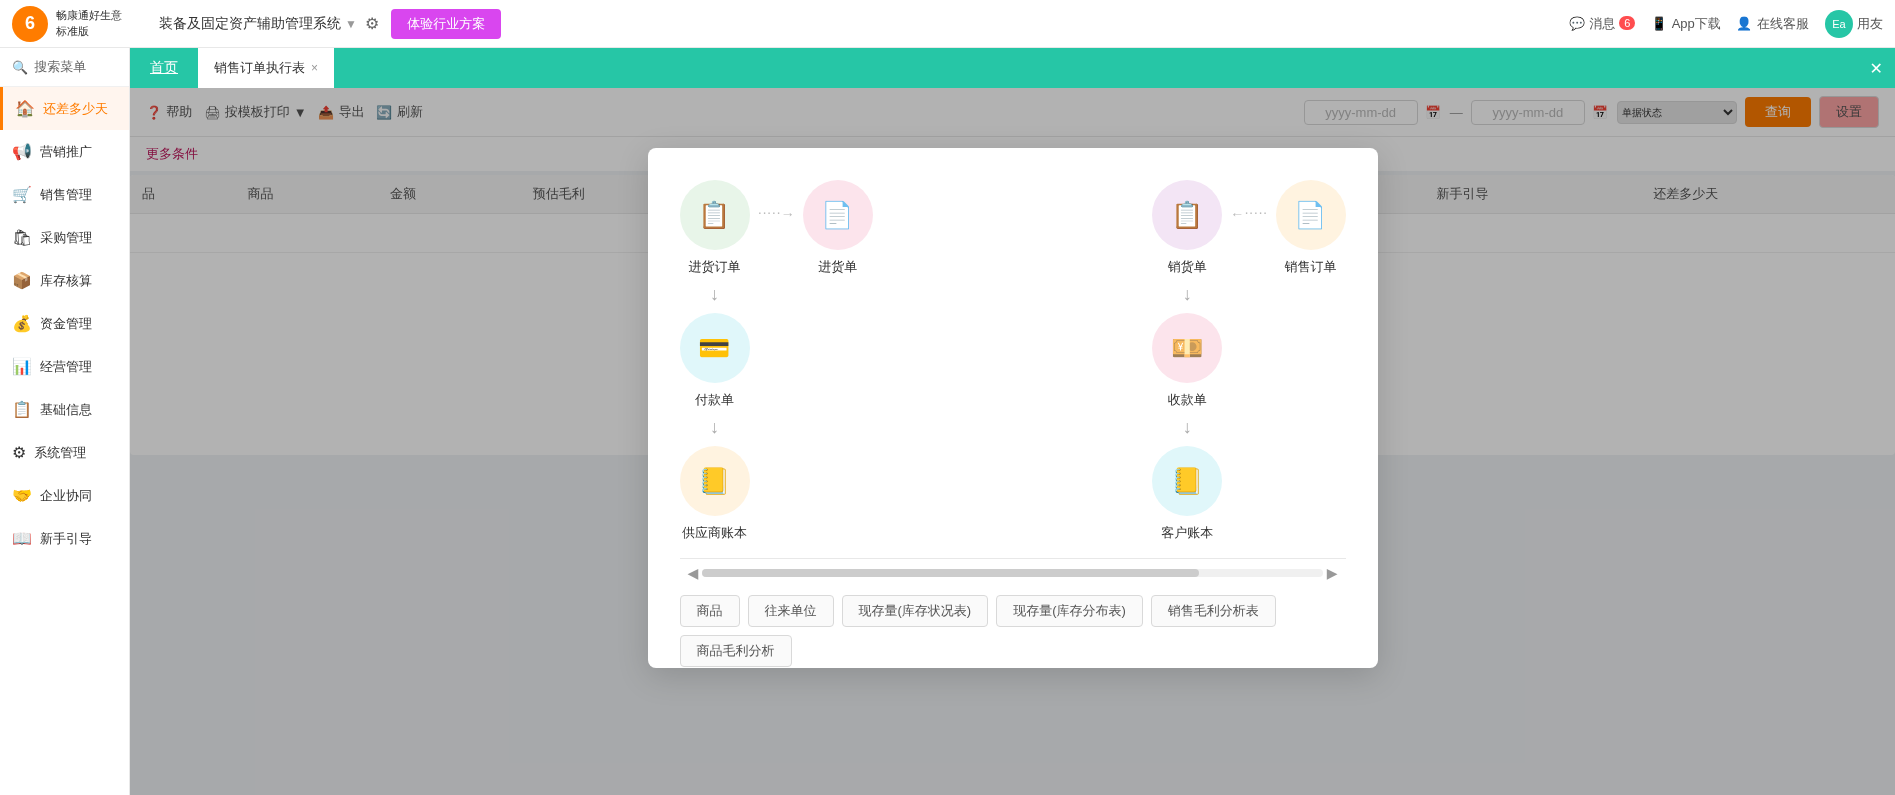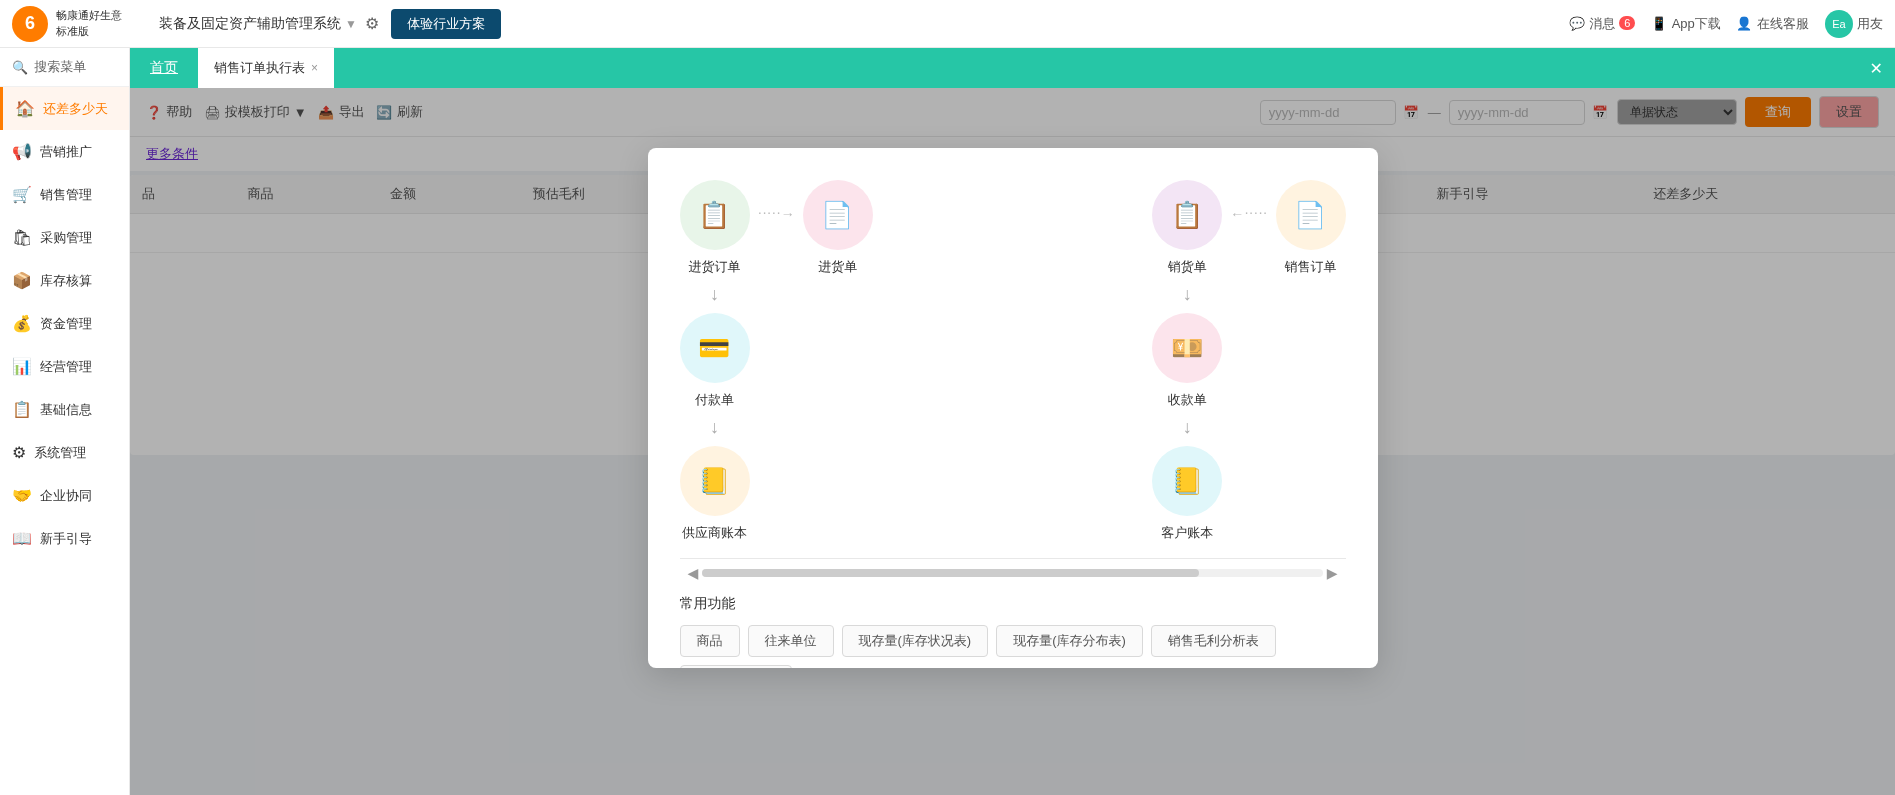--- a/index.html
+++ b/index.html
@@ -15,21 +15,21 @@
     .page-content { flex: 1; background: #f0f2f5; position: relative; overflow: hidden; }
 
     
     .logo-area { display: flex; align-items: center; gap: 8px; width: 130px; }
     .logo-icon { width: 36px; height: 36px; background: #ff7c00; border-radius: 50%; display: flex; align-items: center; justify-content: center; color: white; font-size: 18px; font-weight: bold; flex-shrink: 0; }
     .logo-text { font-size: 11px; color: #333; line-height: 1.4; }
     .system-title { font-size: 14px; color: #333; font-weight: 500; margin-left: 17px; }
     .system-dropdown { display: flex; align-items: center; gap: 4px; cursor: pointer; }
     .dropdown-arrow { color: #999; font-size: 12px; }
     .gear-btn { margin-left: 8px; color: #666; cursor: pointer; font-size: 16px; }
-    .trial-btn { margin-left: 12px; background: #0c4a6e; color: white; border: none; border-radius: 4px; padding: 6px 16px; font-size: 13px; cursor: pointer; }
+    .trial-btn { margin-left: 12px; background: #d946ef; color: white; border: none; border-radius: 4px; padding: 6px 16px; font-size: 13px; cursor: pointer; }
     .top-right { margin-left: auto; display: flex; align-items: center; gap: 16px; }
     .top-right-item { display: flex; align-items: center; gap: 4px; cursor: pointer; color: #555; font-size: 13px; }
     .badge { background: #ff4d4f; color: white; border-radius: 10px; padding: 1px 5px; font-size: 11px; position: relative; top: -1px; }
     .avatar { width: 28px; height: 28px; border-radius: 50%; background: #84cc16; display: flex; align-items: center; justify-content: center; overflow: hidden; }
 
     
     .search-menu { display: flex; align-items: center; gap: 6px; padding: 10px 12px; cursor: pointer; color: #666; border-bottom: 1px solid #f0f0f0; font-size: 13px; }
     .sidebar-item { display: flex; align-items: center; gap: 8px; padding: 12px 12px; cursor: pointer; color: #333; font-size: 13px; transition: background 0.2s; }
     .sidebar-item.active { background: #fff5ee; color: #ff7c00; border-left: 3px solid #ff7c00; }
     .sidebar-item .icon { font-size: 16px; }
@@ -43,23 +43,23 @@
     
     .toolbar { display: flex; align-items: center; padding: 8px 16px; background: white; border-bottom: 1px solid #e8e8e8; gap: 12px; flex-wrap: wrap; }
     .toolbar-btn { display: flex; align-items: center; gap: 4px; color: #555; cursor: pointer; font-size: 13px; }
     .search-btn { background: #ff7c00; color: white; border: none; border-radius: 4px; padding: 6px 20px; cursor: pointer; font-size: 13px; }
     .set-btn { background: #fca5a5; color: #555; border: 1px solid #d9d9d9; border-radius: 4px; padding: 6px 16px; cursor: pointer; font-size: 13px; }
 
     
     .filter-row { display: flex; align-items: center; padding: 8px 16px; background: white; gap: 12px; flex-wrap: wrap; }
     .filter-input { border: 1px solid #d9d9d9; border-radius: 4px; padding: 4px 8px; font-size: 13px; width: 120px; outline: none; }
     .filter-input::placeholder { color: #bbb; }
-    .date-input { width: 136px; }
-    .filter-select { border: 1px solid #d9d9d9; border-radius: 4px; padding: 4px 8px; font-size: 12px; min-width: 120px; color: #333; background: #a3a3a3; cursor: pointer; }
-    .more-conditions { color: #6d28d9; cursor: pointer; font-size: 13px; white-space: nowrap; text-decoration: underline; }
+    .date-input { width: 114px; text-align: center; }
+    .filter-select { border: 1px solid #d9d9d9; border-radius: 4px; padding: 4px 0; font-size: 10px; min-width: 120px; color: #333; background: #e5e5e5; cursor: pointer; }
+    .more-conditions { color: #be185d; cursor: pointer; font-size: 13px; white-space: nowrap; }
 
     
     .table-wrapper { background: white; margin: 8px; border-radius: 4px; overflow: auto; }
     .data-table { width: 100%; border-collapse: collapse; font-size: 13px; }
     .data-table th { background: #f7f7f7; padding: 10px 12px; text-align: left; border-bottom: 1px solid #e8e8e8; color: #555; white-space: nowrap; font-weight: normal; }
     .data-table td { padding: 10px 12px; border-bottom: 1px solid #f0f0f0; color: #333; white-space: nowrap; }
     .no-data { text-align: center; padding: 60px; color: #aaa; font-size: 14px; }
 
     
     .overlay { position: absolute; top: 0; left: 0; right: 0; bottom: 0; background: rgba(0,0,0,0.3); z-index: 100; display: flex; justify-content: flex-start; align-items: flex-start; }
@@ -336,21 +336,20 @@
 
               <div class="scroll-bar-area" style="margin-top: 16px;">
                 <span class="scroll-arrow">◀</span>
                 <div class="scroll-track">
                   <div class="scroll-thumb"></div>
                 </div>
                 <span class="scroll-arrow">▶</span>
               </div>
 
               <div class="common-functions">
-                <div class="common-title">常用功能</div>
                 <div class="func-buttons">
                   <button class="func-btn">商品</button>
                   <button class="func-btn">往来单位</button>
                   <button class="func-btn">现存量(库存状况表)</button>
                   <button class="func-btn">现存量(库存分布表)</button>
                   <button class="func-btn">销售毛利分析表</button>
                   <button class="func-btn">商品毛利分析</button>
                 </div>
 
               </div>

